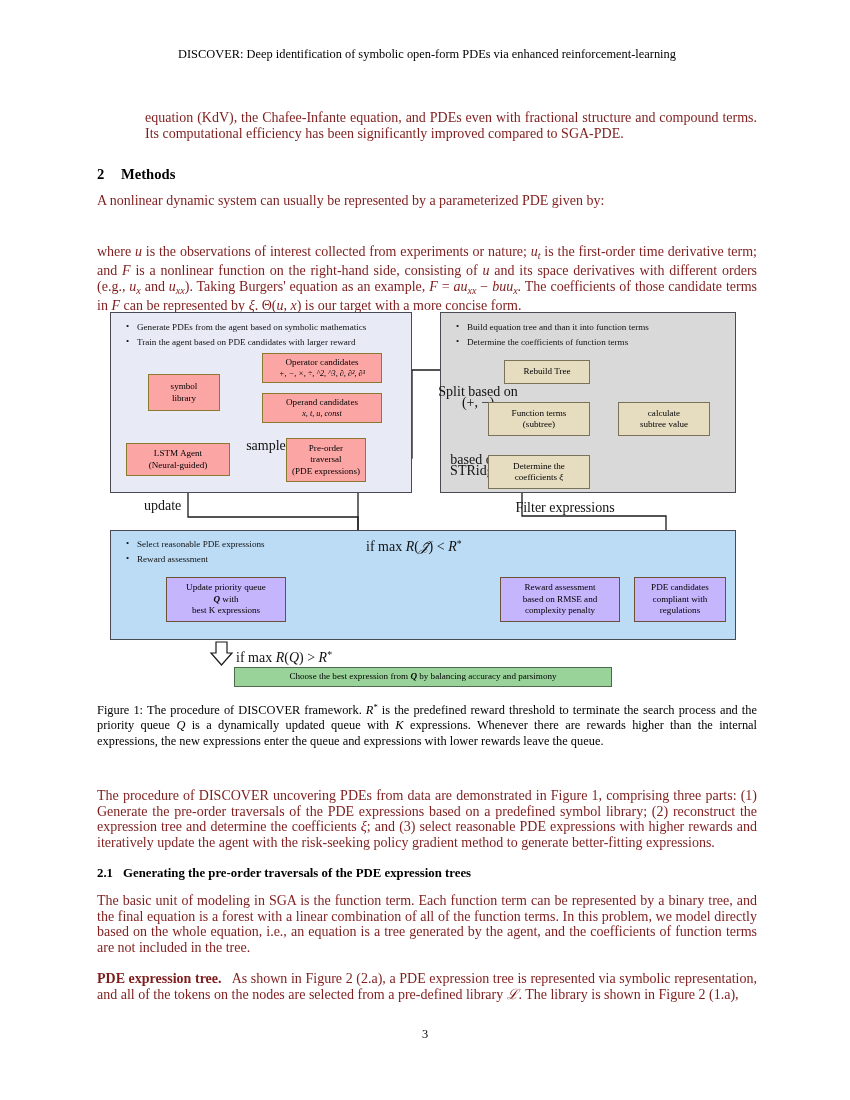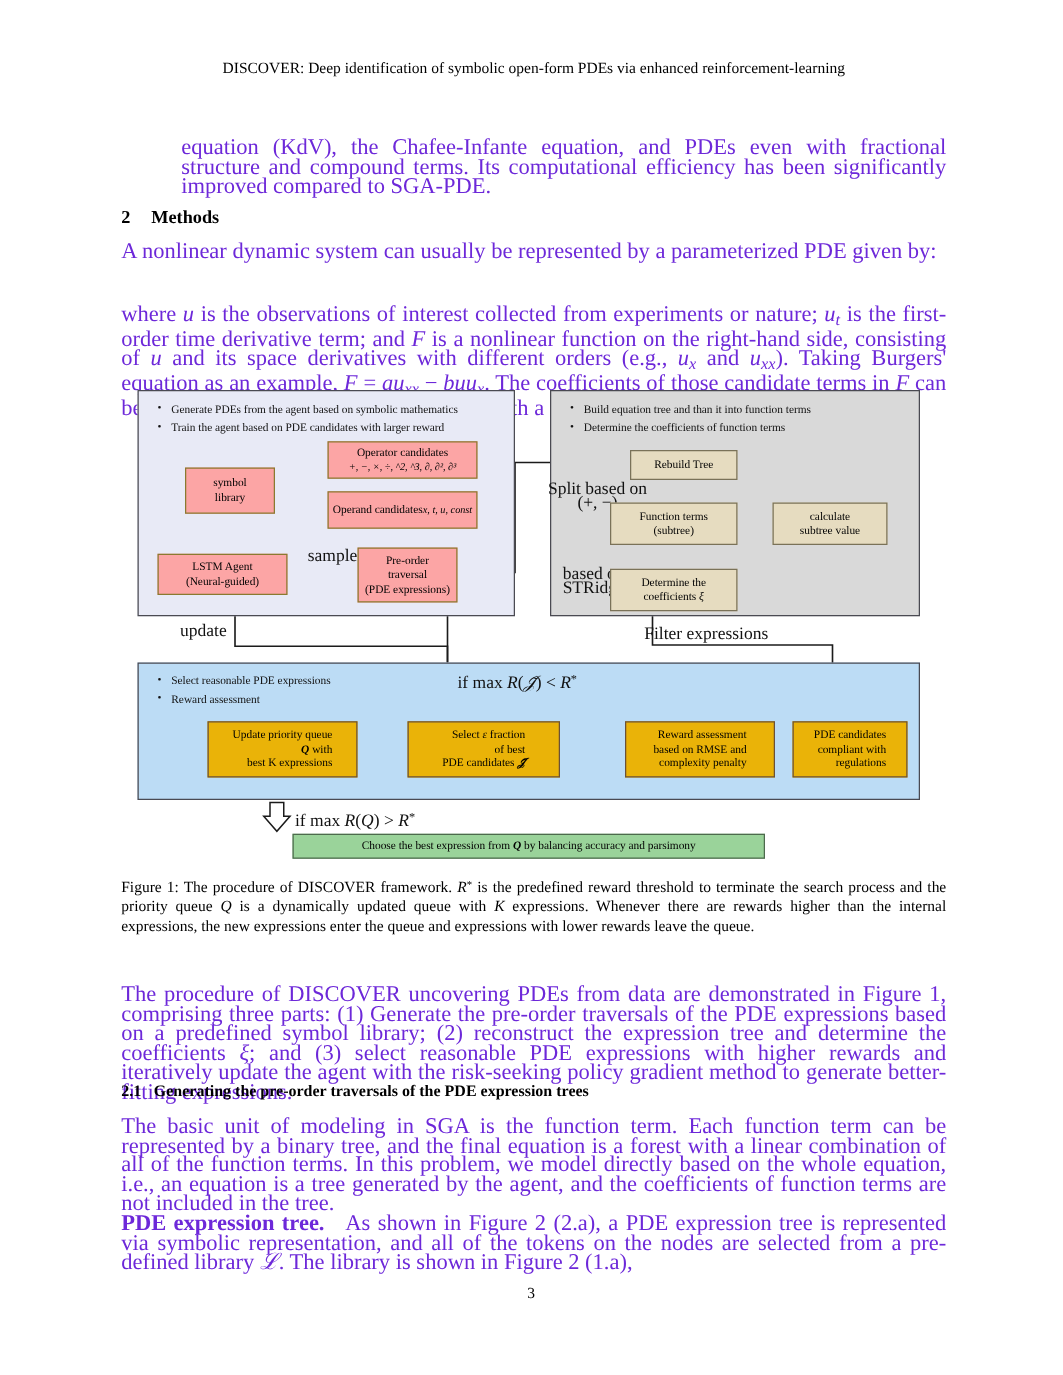--- a/index.html
+++ b/index.html
@@ -25,25 +25,25 @@
     position: absolute;
     left: 97px;
     top: 46px;
     width: 660px;
     font-size: 12.4px;
     line-height: 16px;
     text-align: center;
   }
   .body-text {
     position: absolute;
-    font-size: 18px;
+    font-size: 14px;
     line-height: 15.6px;
     text-align: justify;
     text-justify: inter-word;
-    color: #6d28d9;
+    color: #7f1d1d;
   }
   .section-head {
     position: absolute;
     font-family: "Liberation Serif", serif;
     font-weight: bold;
     font-size: 14.6px;
   }
   .section-head .num { display: inline-block; width: 24px; }
   .subsection-head {
     position: absolute;
@@ -114,21 +114,21 @@
     display: flex;
     align-items: center;
     justify-content: center;
     text-align: center;
     font-size: 9.1px;
     line-height: 11.4px;
     padding: 2px 3px;
   }
   .nbox-yellow { background: #fca5a5; border-color: #8a7a30; }
   .nbox-tan    { background: #e6dcc0; border-color: #7a7258; }
-  .nbox-orange { background: #eab308; border-color: #6b5136; text-align: right; }
+  .nbox-orange { background: #c4b5fd; border-color: #6b5136; }
   .nbox-green  { background: #9ad39a; border-color: #4d6a4d; }
 
   .flabel {
     position: absolute;
     font-size: 14px;
     line-height: 11px;
     text-align: center;
     color: #111;
   }
 
@@ -211,21 +211,21 @@
 
     <div class="nbox nbox-yellow" style="left:38px; top:62px; width:72px; height:37px;">
       <span>symbol<br>library</span>
     </div>
 
     <div class="nbox nbox-yellow" style="left:152px; top:41px; width:120px; height:30px; flex-direction:column;">
       <span>Operator candidates</span>
       <span style="font-style:italic; font-size:8.2px;">+, −, ×, ÷, ^2, ^3, ∂, ∂², ∂³</span>
     </div>
 
-    <div class="nbox nbox-yellow" style="left:152px; top:81px; width:120px; height:30px; ">
+    <div class="nbox nbox-yellow" style="left:152px; top:81px; width:120px; height:30px; flex-direction:column;">
       <span>Operand candidates</span>
       <span style="font-style:italic; font-size:8.2px;">x, t, u, const</span>
     </div>
 
     <div class="nbox nbox-yellow" style="left:16px; top:131px; width:104px; height:33px;">
       <span>LSTM Agent<br>(Neural-guided)</span>
     </div>
 
     <div class="flabel" style="left:134px; top:128px; width:44px;">sample</div>
 
@@ -268,23 +268,20 @@
       <div>Select reasonable PDE expressions</div>
       <div>Reward assessment</div>
     </div>
 
     <div class="flabel" style="left:256px; top:226px; width:130px; text-align:left;">if max <i>R</i>(<span style="font-style:italic">𝒥̃</span>) &lt;  <i>R</i><span class="sup">*</span></div>
 
     <div class="nbox nbox-orange" style="left:56px; top:265px; width:120px; height:45px;">
       <span>Update priority queue<br><b><i>Q</i></b> with<br>best K expressions</span>
     </div>
 
-    <div class="nbox nbox-orange" style="left:216px; top:265px; width:122px; height:45px;">
-      <span>Select <i>ε</i> fraction<br>of best<br>PDE candidates <b><i>𝒥̃</i></b></span>
-    </div>
 
     <div class="nbox nbox-orange" style="left:390px; top:265px; width:120px; height:45px;">
       <span>Reward assessment<br>based on RMSE and<br>complexity penalty</span>
     </div>
 
     <div class="nbox nbox-orange" style="left:524px; top:265px; width:92px; height:45px;">
       <span>PDE candidates<br>compliant with<br>regulations</span>
     </div>
 
     <div class="flabel" style="left:126px; top:337px; width:120px; text-align:left;">if max <i>R</i>(<i>Q</i>) &gt;  <i>R</i><span class="sup">*</span></div>

